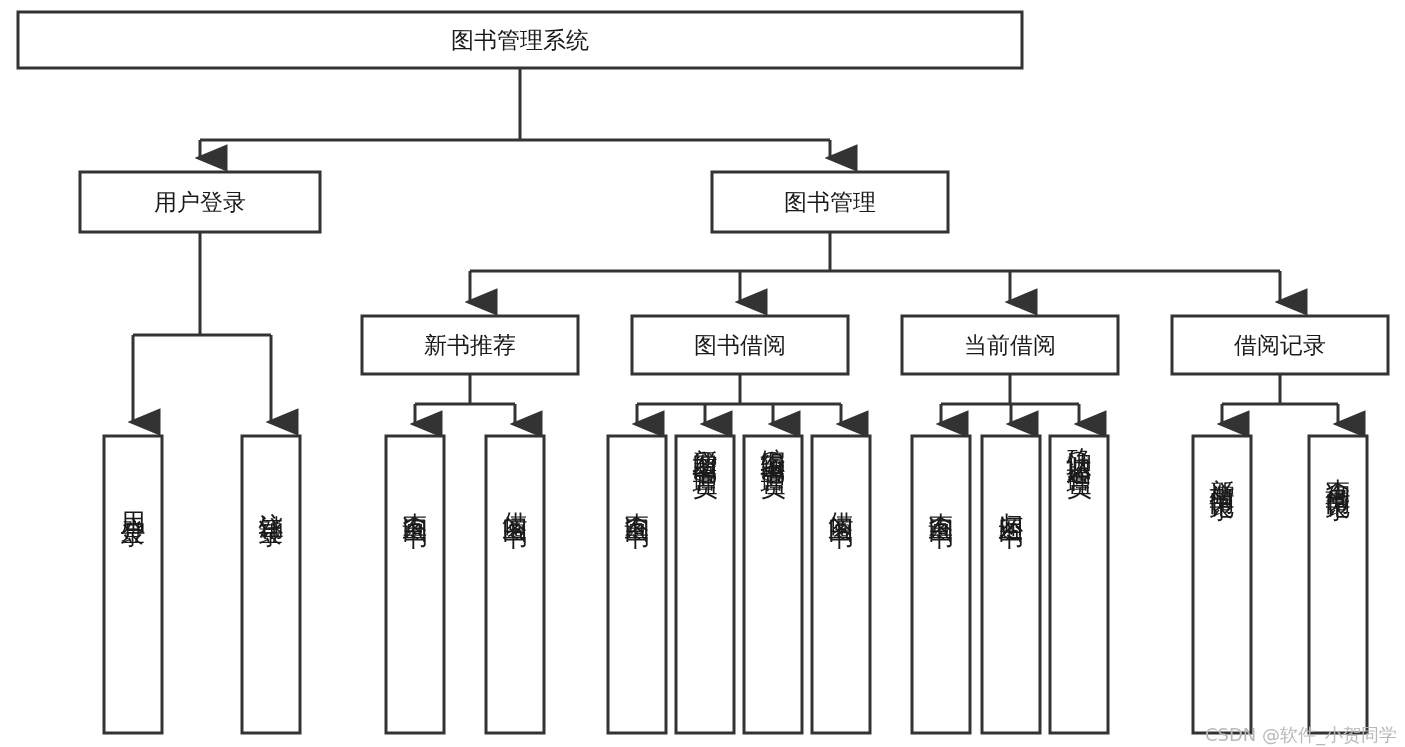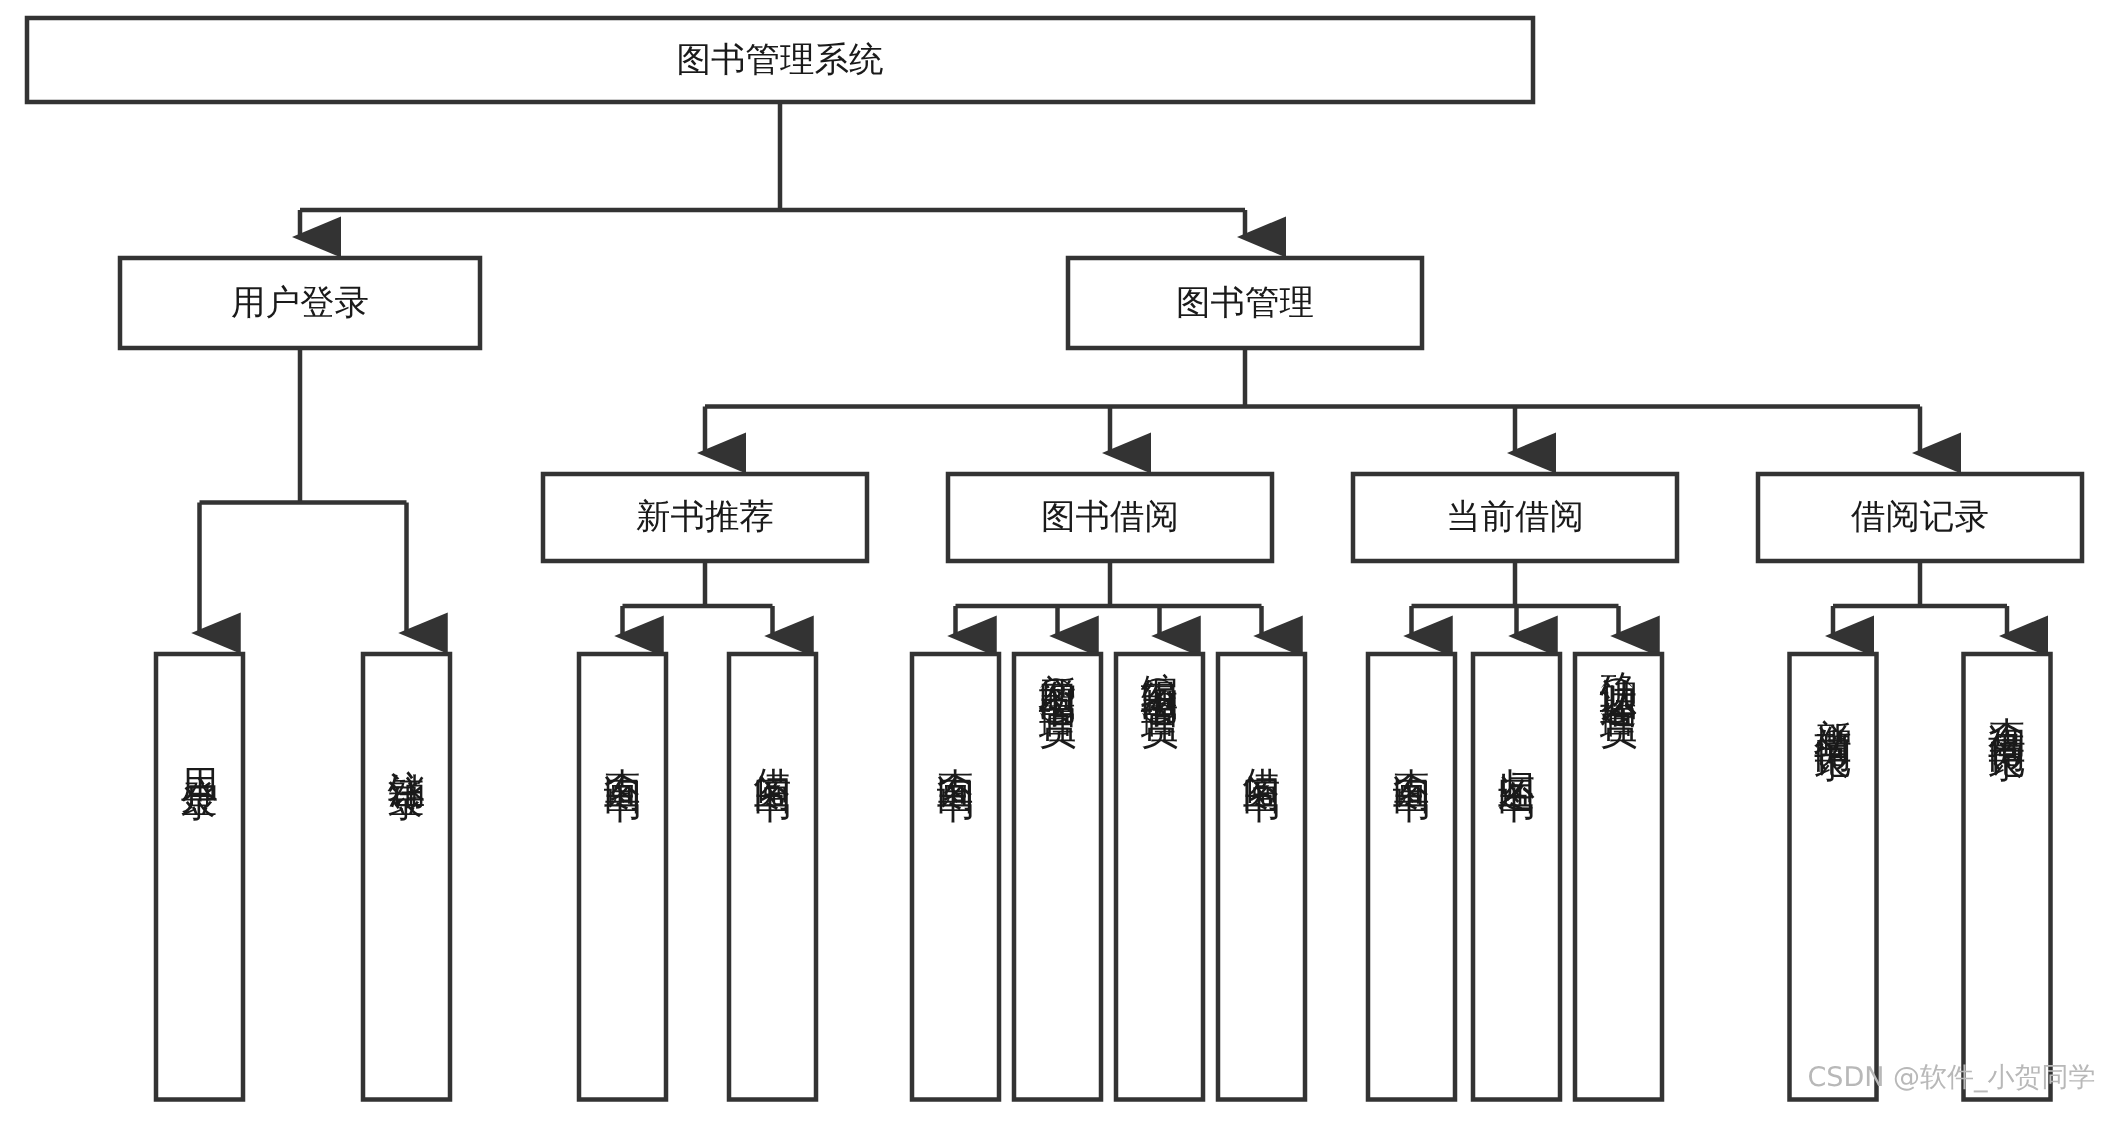--- a/index.html
+++ b/index.html
@@ -47,21 +47,21 @@
     font-size: 25px;
     fill: #1a1a1a;
     text-anchor: middle;
     writing-mode: vertical-rl;
     text-orientation: upright;
     letter-spacing: 4px;
   }
   .watermark {
     position: absolute;
     right: 8px;
-    bottom: 17px;
+    bottom: 0;
     font-family: "DejaVu Sans", "Liberation Sans", sans-serif;
     font-size: 18px;
     color: #b8b8b8;
     white-space: nowrap;
     user-select: none;
   }
 </style>
 </head>
 <body>
 

